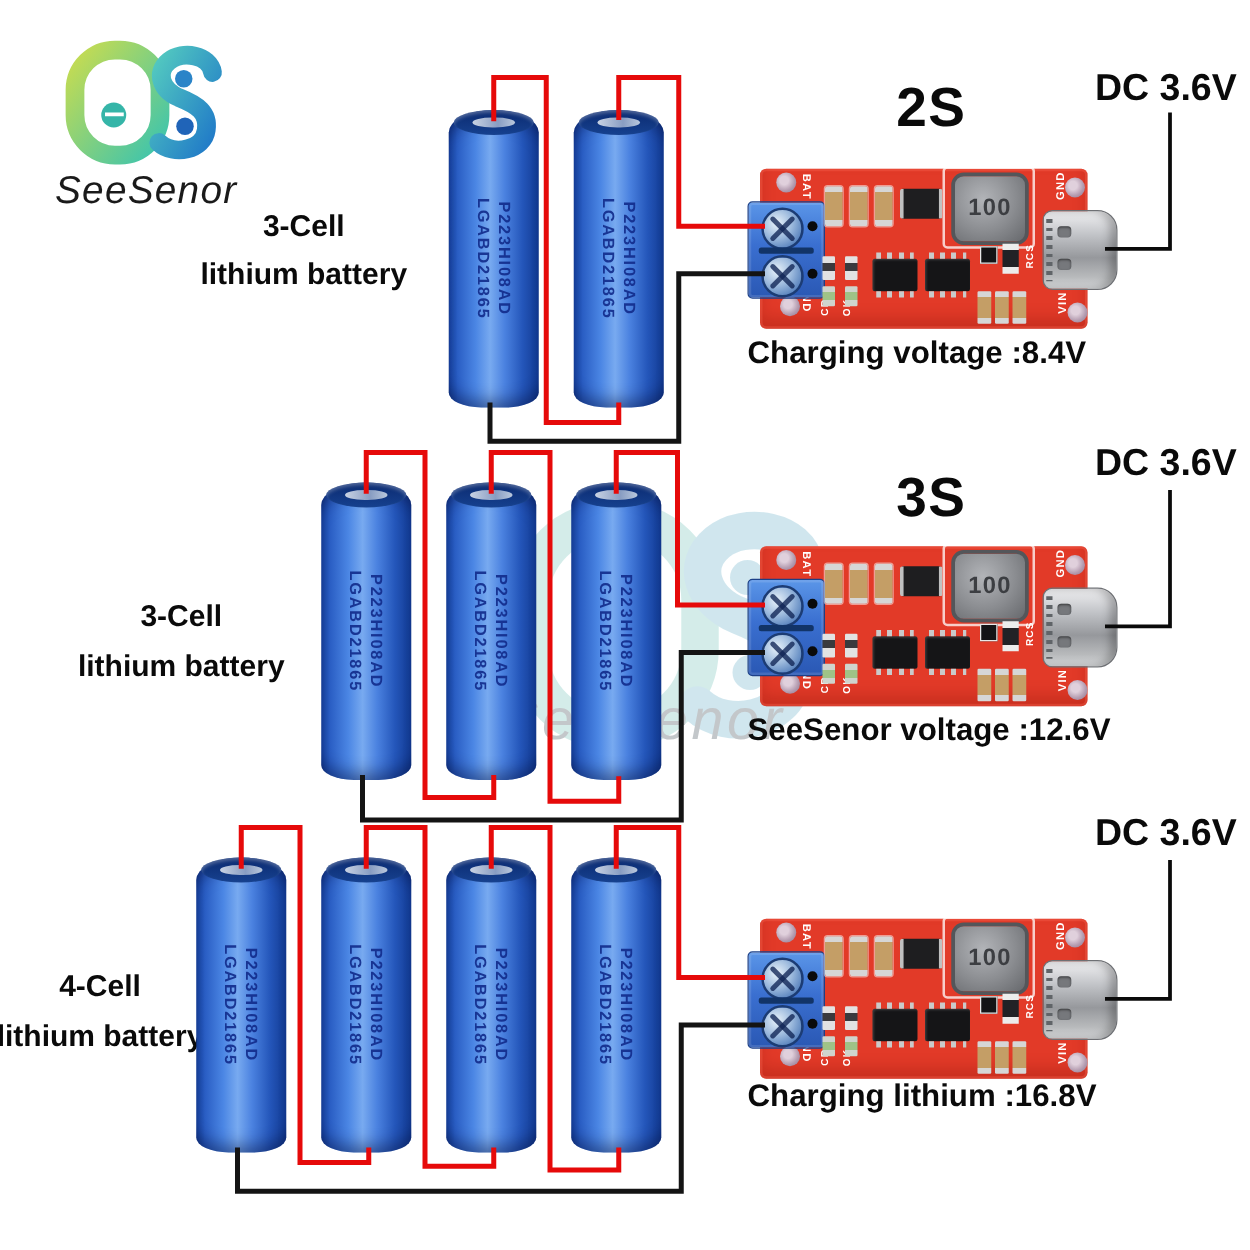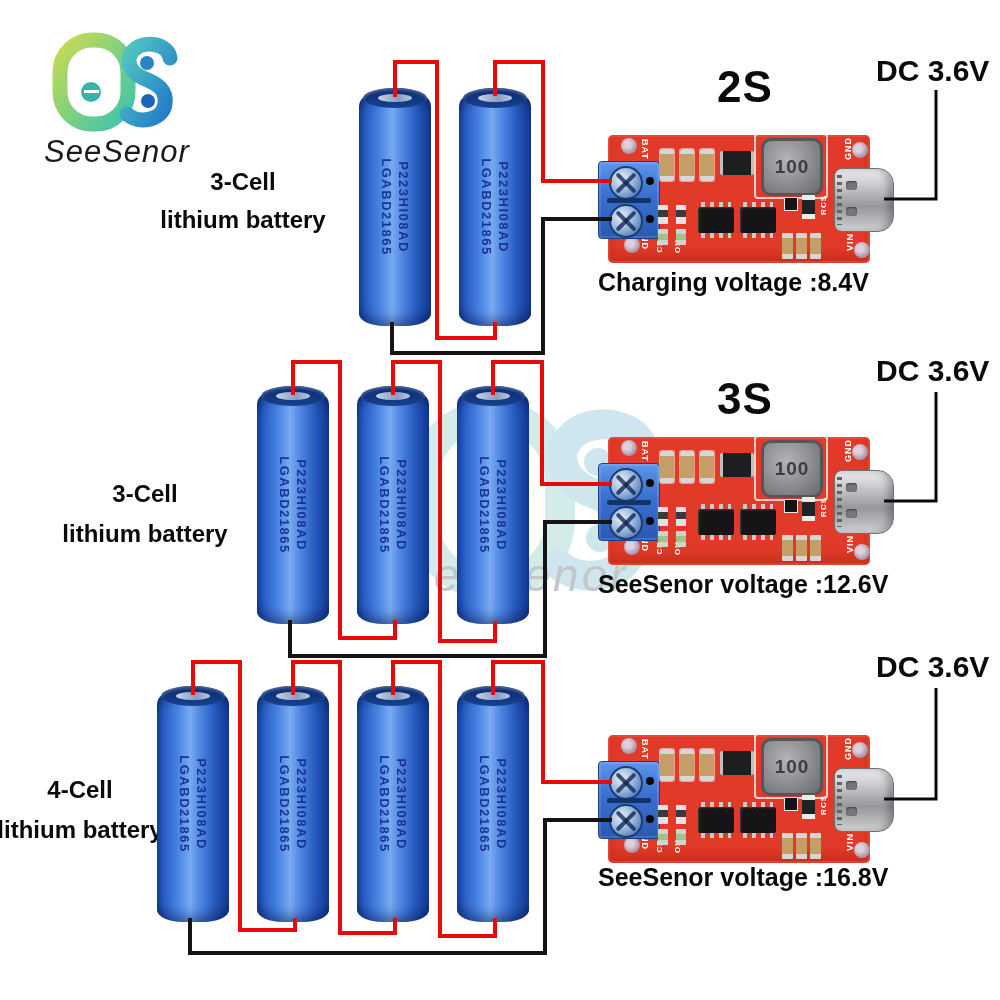--- a/index.html
+++ b/index.html
@@ -252,21 +252,21 @@
     <div class="usb"></div>
     <div class="usb-slot" style="left:248px;top:48px"></div>
     <div class="usb-slot" style="left:248px;top:74px"></div>
     <div class="vlabel flip" style="left:246px;top:4px">GND</div>
     <div class="vlabel flip" style="left:248px;top:100px">VIN</div>
   </div>
 
   <div class="cell-label" style="left:-20px;top:776px">4-Cell</div>
   <div class="cell-label" style="left:-20px;top:816px">lithium battery</div>
   <div class="dcv" style="top:650px">DC 3.6V</div>
-  <div class="charging" style="top:863px">SeeSenor voltage :16.8V</div>
+  <div class="charging" style="top:863px">Charging lithium :16.8V</div>
 
   <div class="battery" style="left:157px;top:686px;height:236px">
     <div class="bat-cap"></div>
     <div class="bat-text">
       <div>P223HI08AD</div>
       <div>LGABD21865</div>
     </div>
   </div>
   <div class="battery" style="left:257px;top:686px;height:236px">
     <div class="bat-cap"></div>

